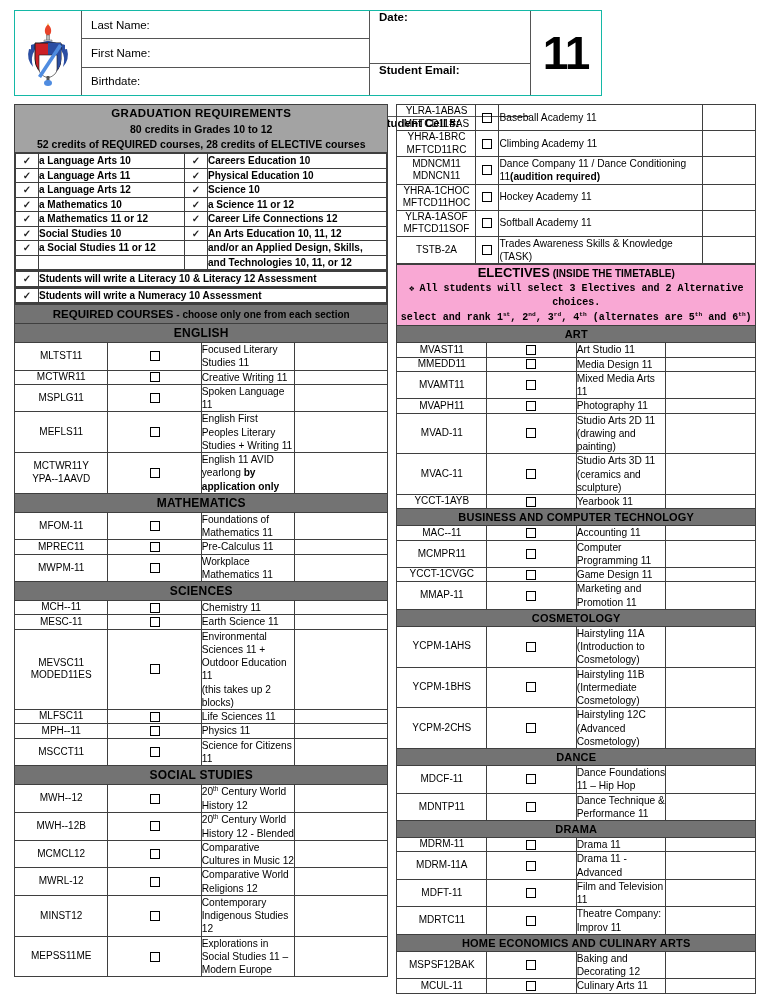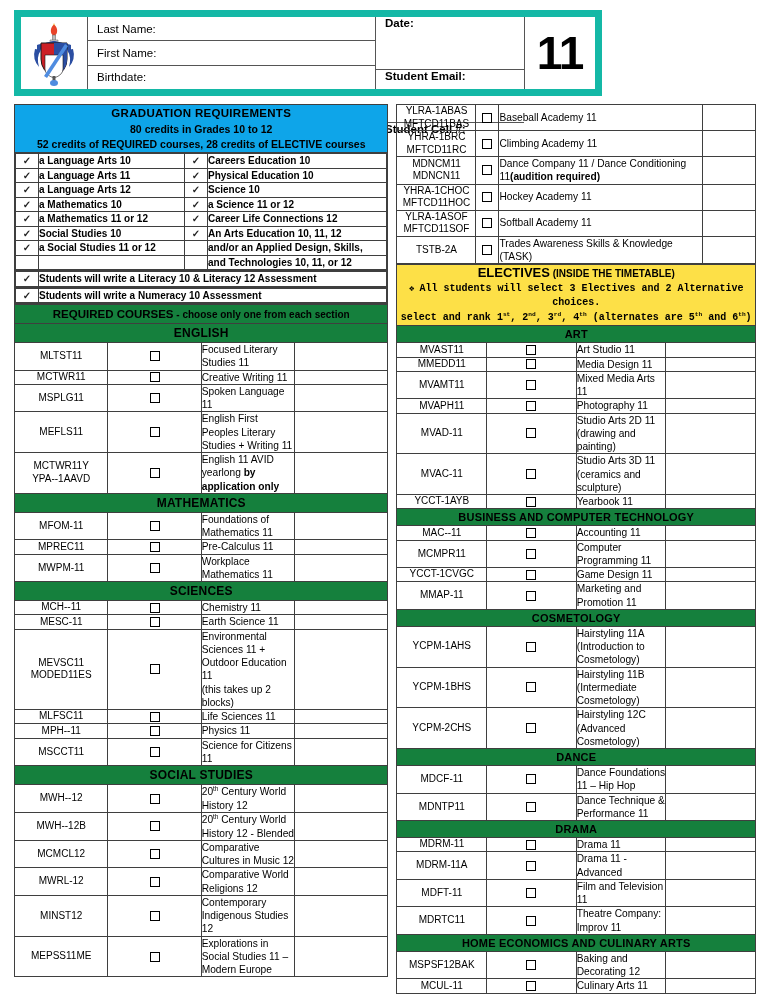--- a/index.html
+++ b/index.html
@@ -5,21 +5,21 @@
   html,body{margin:0;padding:0;background:#fff;}
   body{
     width:768px;height:994px;
     font-family:"Liberation Sans", sans-serif;
     color:#000;
     -webkit-font-smoothing:antialiased;
   }
   .page{position:relative;width:768px;height:994px;box-sizing:border-box;padding:10px 12px 0 14px;}
 
   
-  .hdr{display:flex;border:7px solid #14b8a6;box-sizing:border-box;width:588px;height:86px;}
+  .hdr{display:flex;border:1px solid #14b8a6;box-sizing:border-box;width:588px;height:86px;}
   .hdr-crest{width:66px;border-right:1px solid #555;display:flex;align-items:center;justify-content:center;}
   .hdr-mid{flex:1;display:flex;}
   .hdr-col{display:flex;flex-direction:column;}
   .hdr-col.a{width:287px;border-right:1px solid #555;}
   .hdr-col.b{width:full;flex:1;border-right:1px solid #555;}
   .hdr-cell{flex:1;display:flex;align-items:center;padding-left:9px;font-size:11.5px;}
   .hdr-cell + .hdr-cell{border-top:1px solid #555;}
   .hdr-grade{width:70px;display:flex;align-items:center;justify-content:center;
              font-size:46px;font-weight:bold;letter-spacing:-1px;}
 
@@ -27,44 +27,44 @@
   .crest{width:46px;height:68px;position:relative;}
 
   
   .cols{display:flex;gap:8px;margin-top:8px;}
   .col{width:375px;}
   .col.right{width:360px;}
 
   table.blk{border-collapse:collapse;width:100%;table-layout:fixed;}
   table.blk td{border:1px solid #3f3f3f;padding:0;vertical-align:middle;}
 
-  .band{background:#15803d;text-align:center;font-weight:bold;}
+  .band{background:#737373;text-align:center;font-weight:bold;}
   .band.title{font-size:11.5px;padding:3px 2px;}
   .band.sec{font-size:10.5px;padding:2px;letter-spacing:.2px;}
   .band.smallcaps{font-variant:small-caps;font-size:12px;}
   .band.plain{font-size:11px;}
 
-  .gr-head{background:#0ea5e9;text-align:center;font-weight:bold;padding:3px 4px;line-height:1.45;font-size:10.5px;}
+  .gr-head{background:#a3a3a3;text-align:center;font-weight:bold;padding:3px 4px;line-height:1.45;font-size:10.5px;}
   .gr-head .l1{font-size:11.5px;letter-spacing:.3px;}
   .gr-list{padding:2px 0 2px 0;}
   .gr-list table{border-collapse:collapse;width:100%;}
   .gr-list td{border:0;font-size:10px;font-weight:bold;padding:1px 0;vertical-align:top;line-height:1.35;}
   .ck{width:22px;text-align:center;font-size:10px;color:#222;}
 
   .code{width:88px;font-size:10px;padding:2px 0 2px 5px;line-height:1.25;text-align:center;}
   .code.r{width:78px;}
   .box{width:22px;text-align:center;font-size:11px;padding:0;}
   .nm{font-size:10.2px;padding:2px 0 2px 6px;line-height:1.3;}
   .rank{width:36px;}
   .rank.r{width:52px;}
 
   .chk{display:inline-block;width:8px;height:8px;border:1.4px solid #000;
        border-top-color:#000;position:relative;top:1px;}
 
-  .elhead{background:#fde047;text-align:center;padding:3px 3px 4px 3px;}
+  .elhead{background:#f9a8d4;text-align:center;padding:3px 3px 4px 3px;}
   .elhead .e1{font-weight:bold;font-size:13px;}
   .elhead .e1 span{font-size:10px;}
   .elhead .e2{font-size:10px;font-weight:bold;margin-top:2px;line-height:1.4;font-family:Liberation Mono, monospace;}
   .dia{font-size:9px;margin-right:5px;}
 
   .b{font-weight:bold;gap:40px;}
   sup{font-size:.62em;vertical-align:super;}
 </style>
 </head>
 <body>

